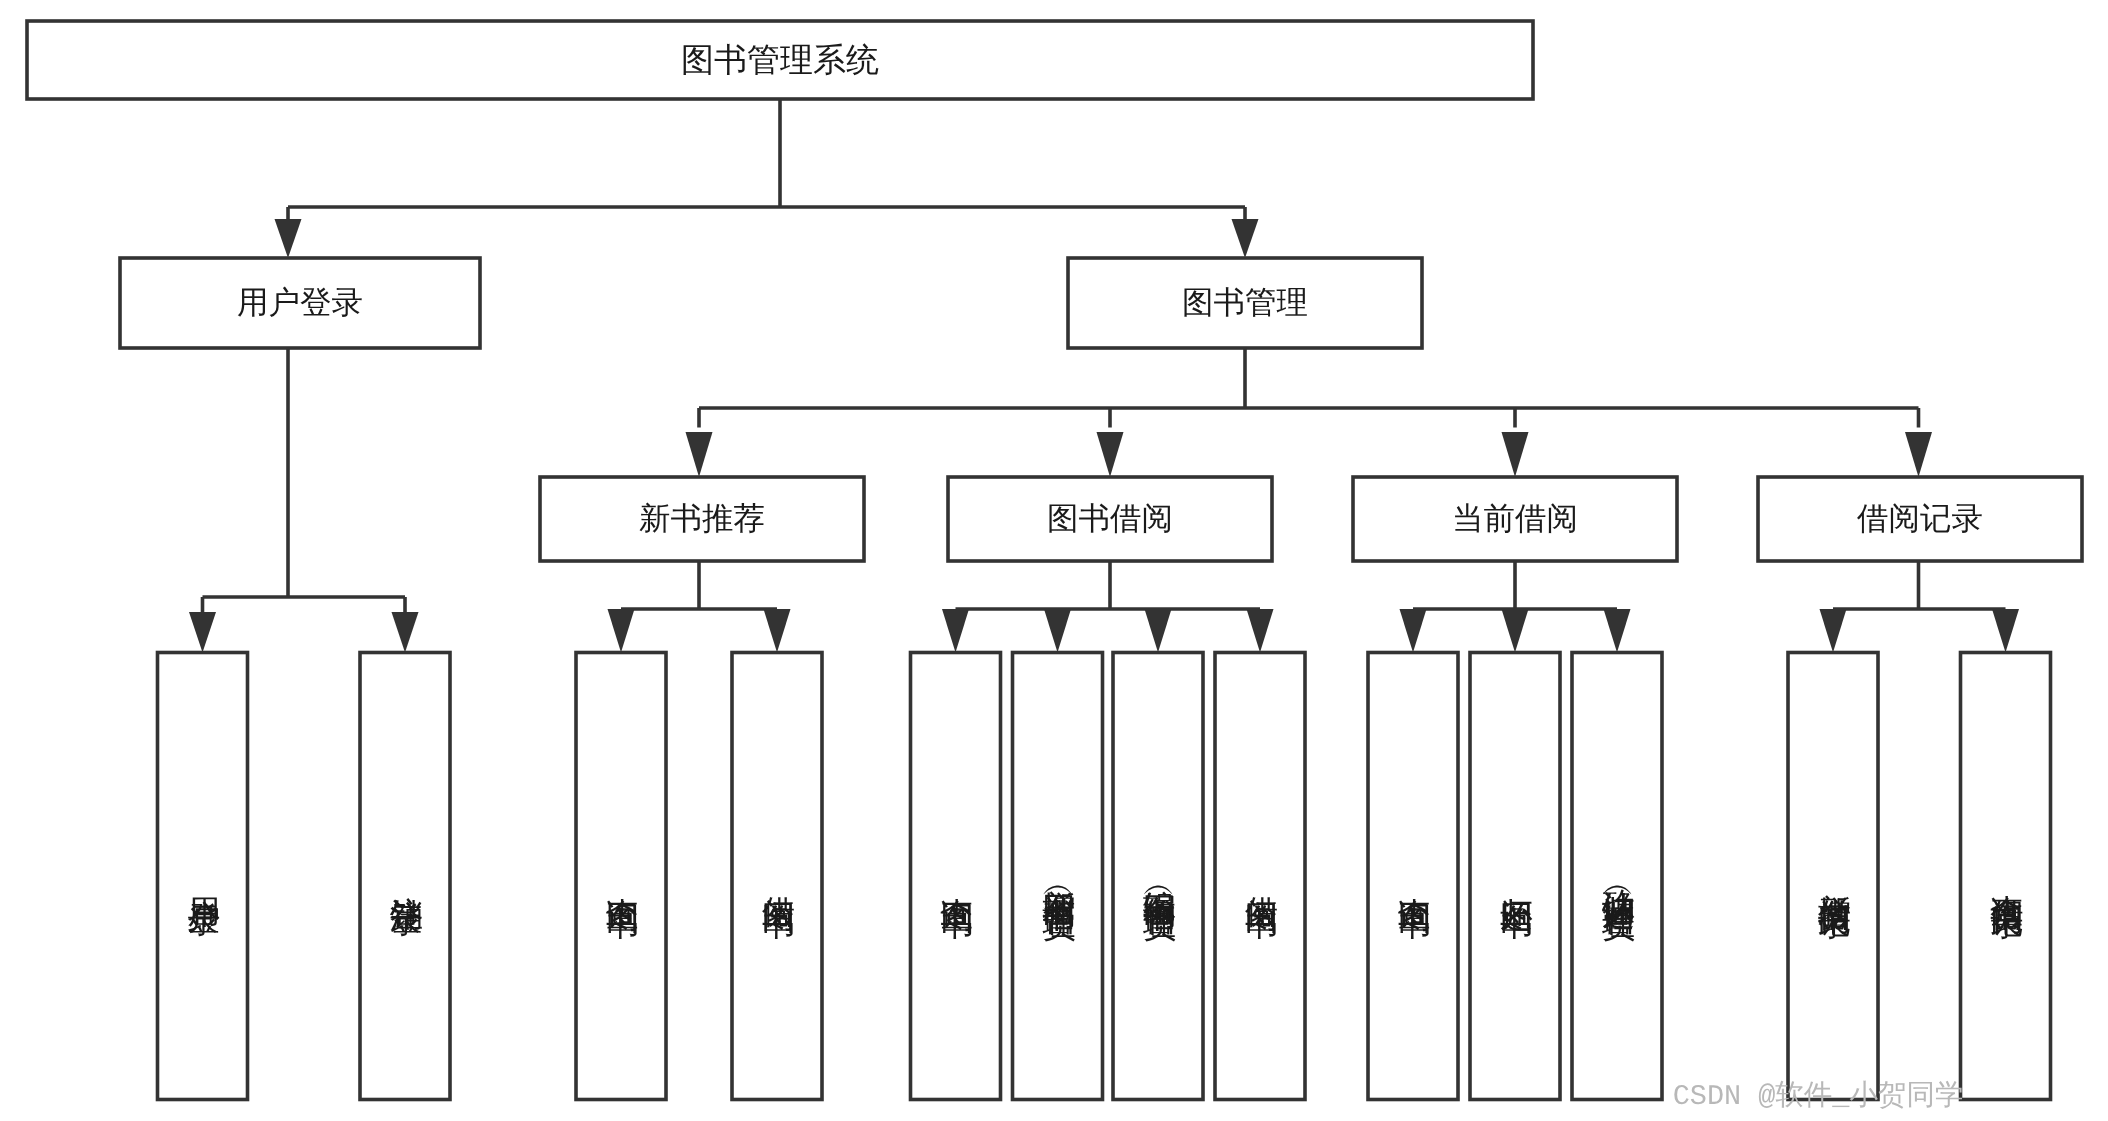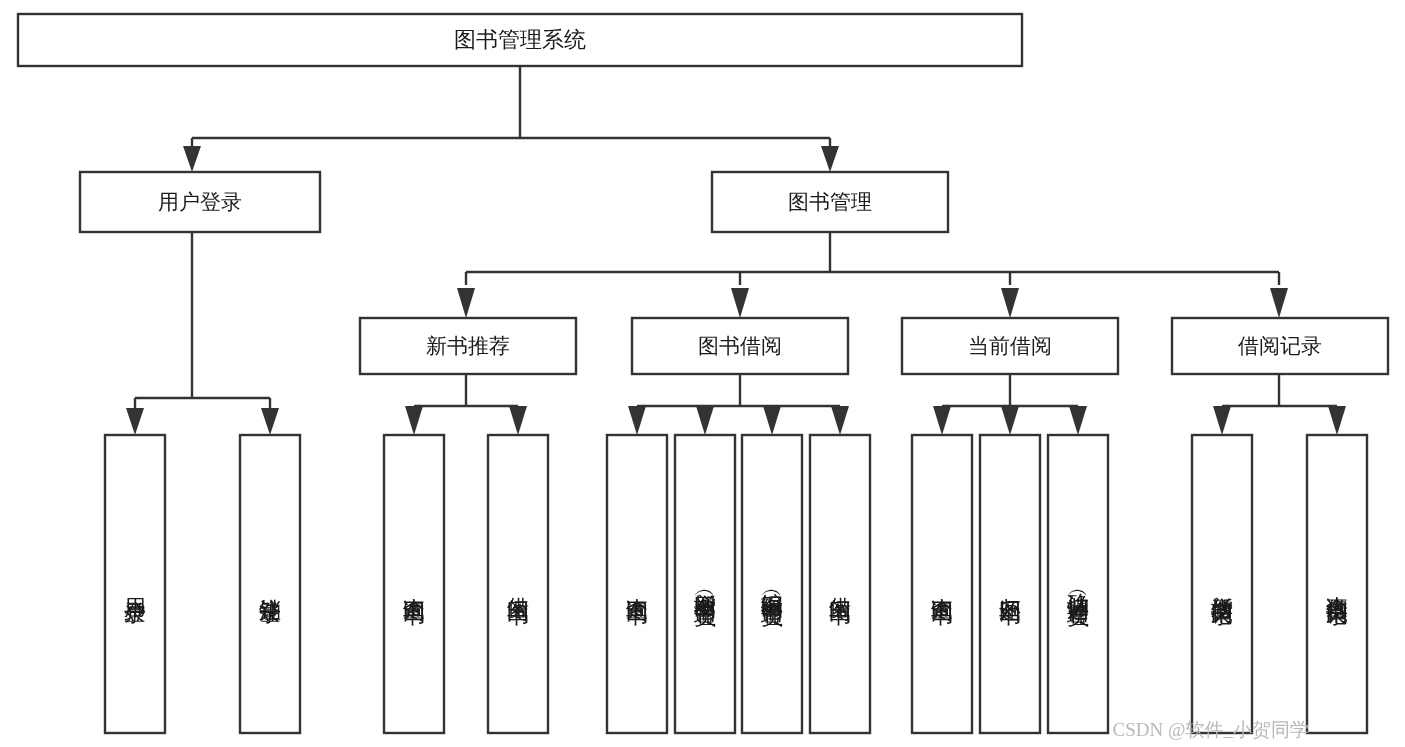--- a/index.html
+++ b/index.html
@@ -54,21 +54,21 @@
     align-items:center;
     justify-content:center;
     pointer-events:none;
     user-select:none;
   }
 
   #watermark{
     position:absolute;
     right:8px;
     bottom:4px;
-    font-family:Liberation Serif, serif;
+    font-family:Liberation Mono, monospace;
     font-size:19px;
     color:#b8b8b8;
     white-space:nowrap;
     user-select:none;
   }
 </style>
 </head>
 <body>
 
 <div id="diagram-root">

